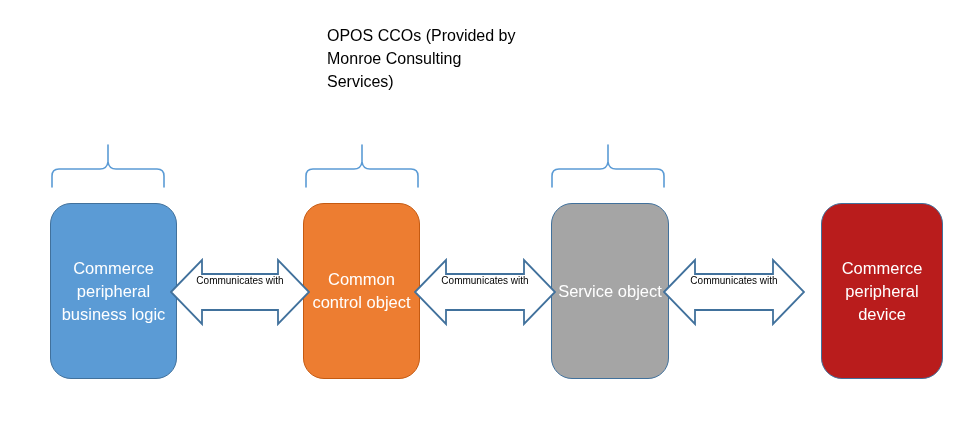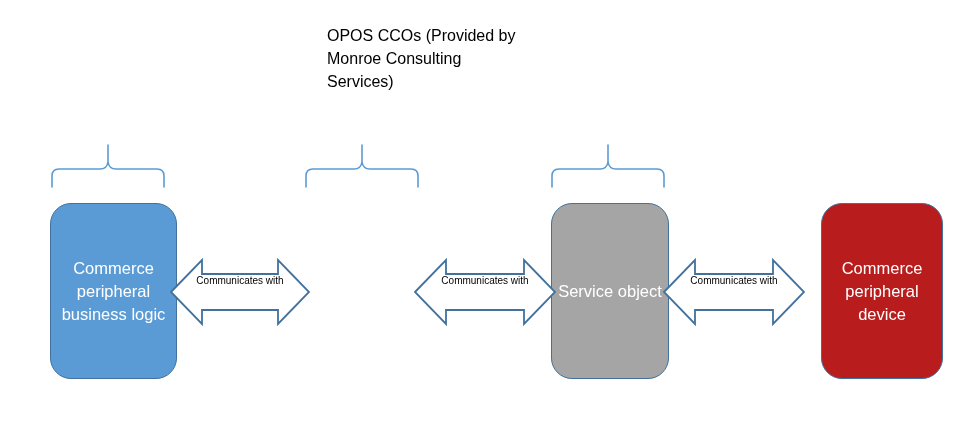--- a/index.html
+++ b/index.html
@@ -111,20 +111,21 @@
     </svg>
   </div>
   <div class="brace" id="brace-2">
     <svg width="120" height="45" viewBox="0 0 120 45" fill="none">
       <path d="M4 44 L4 33 Q4 26 11 26 L52 26 Q59 26 60 19 Q61 26 68 26 L109 26 Q116 26 116 33 L116 44" stroke="#5B9BD5" stroke-width="1.6" fill="none" stroke-linecap="round"></path>
       <path d="M60 19 L60 2" stroke="#5B9BD5" stroke-width="1.6" stroke-linecap="round"></path>
     </svg>
   </div>
 
   <div class="node-box" id="node-0">Commerce peripheral business logic</div>
+  <div class="node-box" id="node-1">Common control object</div>
   <div class="node-box" id="node-2">Service object</div>
   <div class="node-box" id="node-3">Commerce peripheral device</div>
 
   <div class="arrow" id="arrow-0">
     <svg width="140" height="70" viewBox="0 0 140 70">
       <path d="M1 35 L32 3 L32 17 L108 17 L108 3 L139 35 L108 67 L108 53 L32 53 L32 67 Z" fill="#FFFFFF" stroke="#41719C" stroke-width="1.8" stroke-linejoin="miter"></path>
     </svg>
     <div class="arrow-label">Communicates with</div>
   </div>
 

